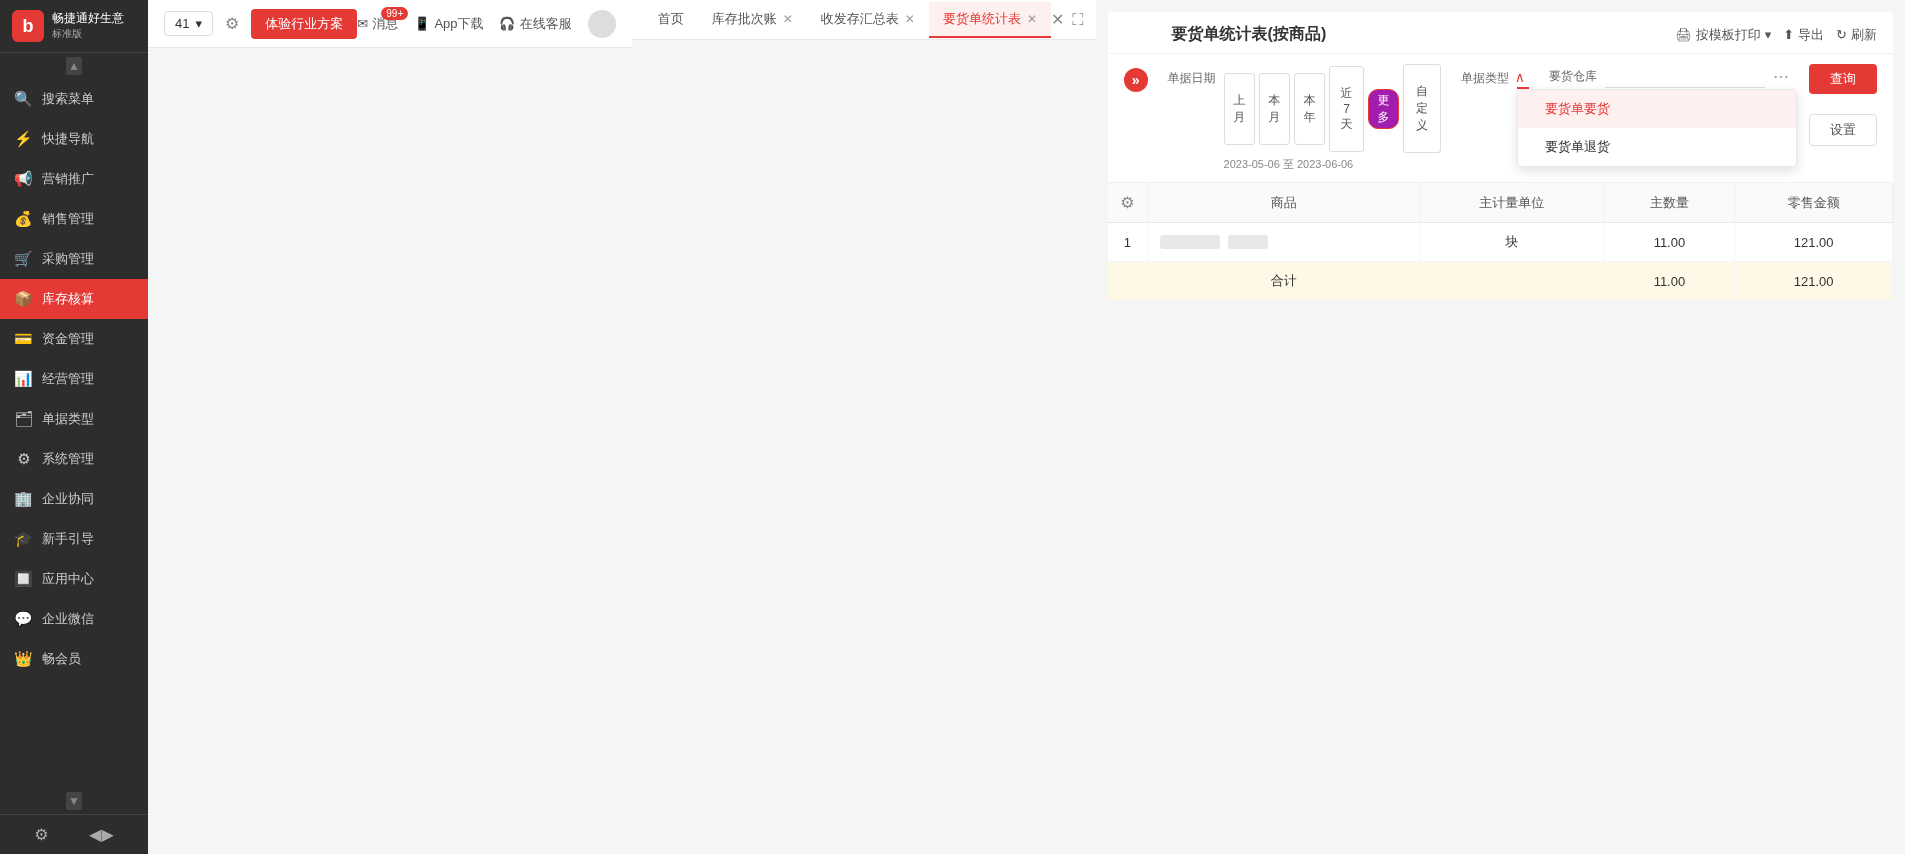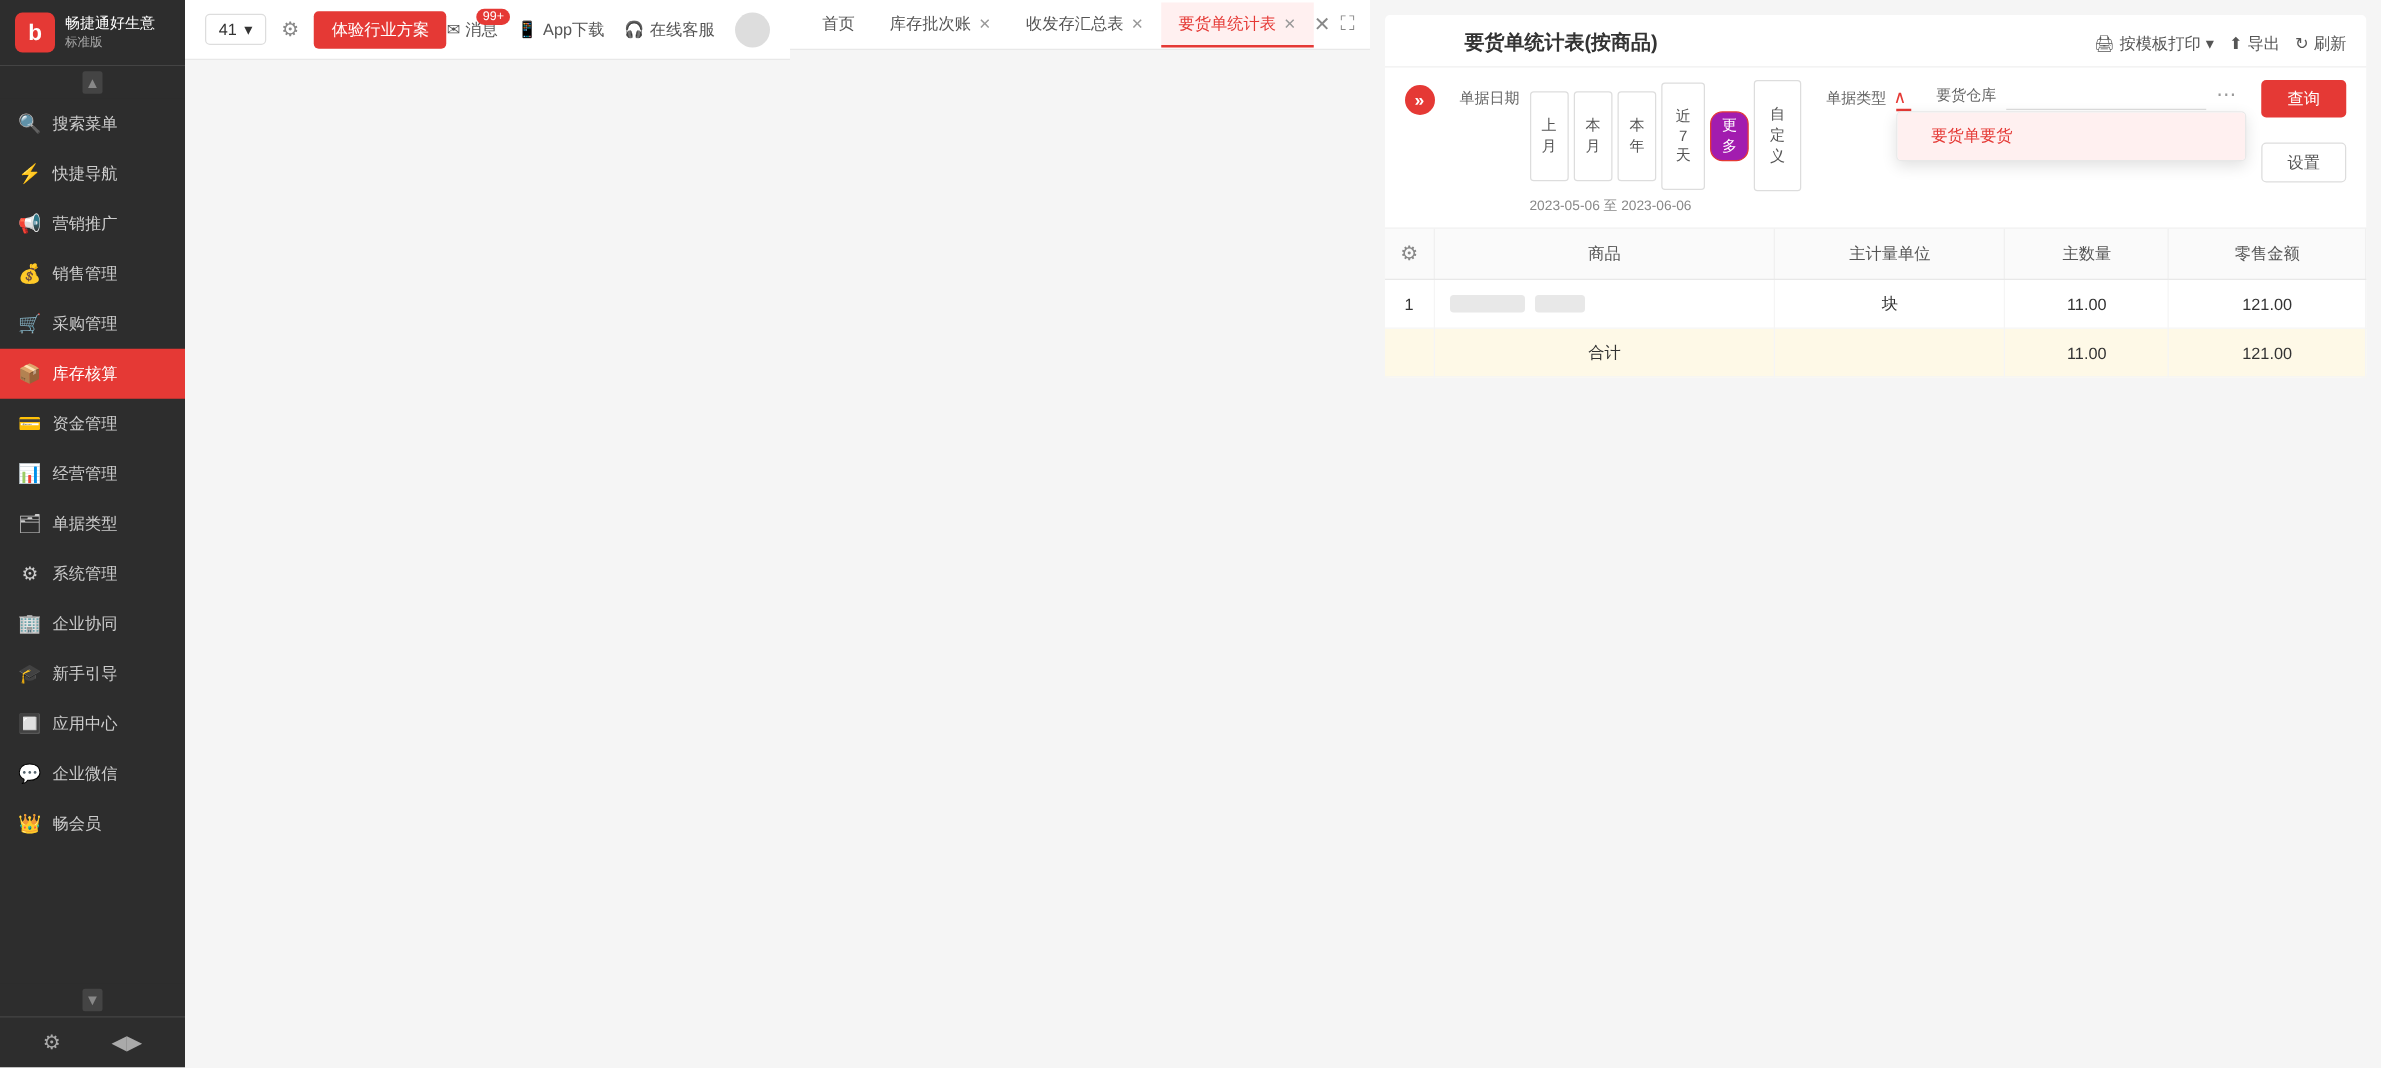--- a/index.html
+++ b/index.html
@@ -384,20 +384,21 @@
         </div>
 
         <div class="doc-type-section">
           <span class="filter-label">单据类型</span>
           <div class="doc-type-input-wrap">
             <input type="text" class="doc-type-input" value="" style="">
             <span class="doc-type-arrow">∧</span>
             
             <div class="dropdown-popup" id="doc-type-dropdown">
             <div class="dropdown-item selected">要货单要货</div>
+                <div class="dropdown-item">要货单退货</div>
               </div>
           </div>
         </div>
 
         <div class="warehouse-section">
           <span class="warehouse-label">要货仓库</span>
           <input type="text" class="warehouse-input" value="" style="">
           <span class="warehouse-more">⋯</span>
         </div>
 

